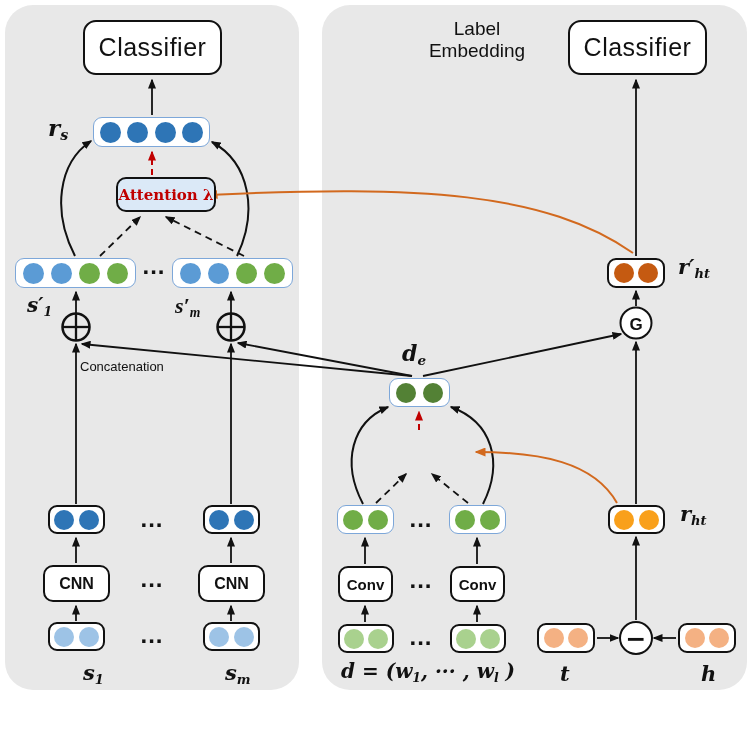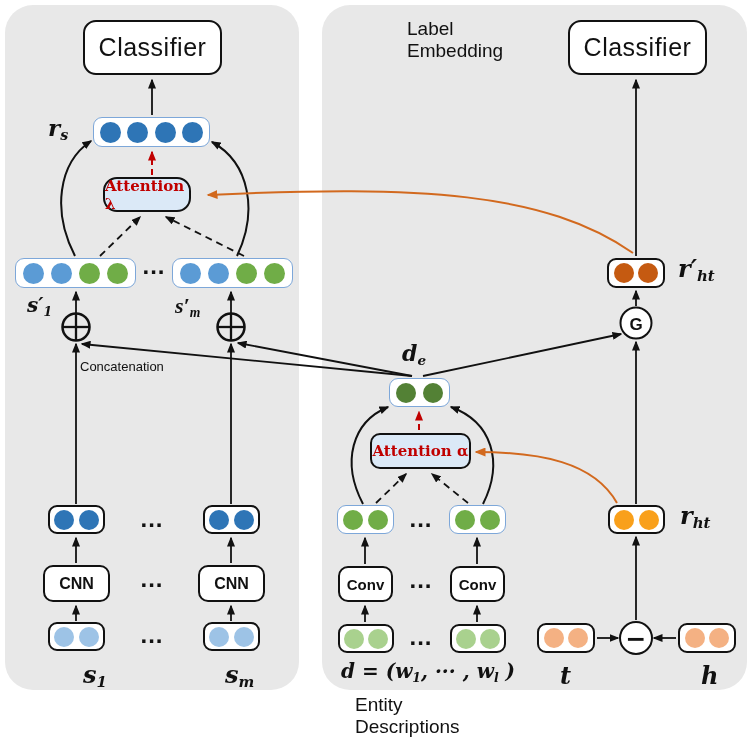--- a/index.html
+++ b/index.html
@@ -13,23 +13,23 @@
   .opbox{font-weight:bold;font-size:16px;border-radius:10px;}
   .attn{background:#dbe9f7;border:2.3px solid #111;border-radius:10px;
         font-family:"DejaVu Serif",serif;font-weight:bold;font-size:15px;color:#c00000;}
   .vec{position:absolute;background:#fff;display:flex;align-items:center;justify-content:space-evenly;
        box-sizing:border-box;z-index:2;}
   .bb{border:2px solid #111;border-radius:9px;}
   .lb{border:1.7px solid #7da7d9;border-radius:9px;}
   .dot{width:20px;height:20px;border-radius:50%;}
   .four .dot{width:21px;height:21px;}
   .mathlabel{position:absolute;font-family:"DejaVu Serif",serif;font-style:italic;font-weight:bold;
-             font-size:24px;z-index:2;white-space:nowrap;}
+             font-size:21px;z-index:2;white-space:nowrap;}
   .mathlabel sub{font-size:62%;vertical-align:-0.30em;}
-  .caption{position:absolute;text-align:left;font-size:19px;line-height:1.16;z-index:2;}
+  .caption{position:absolute;text-align:center;font-size:19px;line-height:1.16;z-index:2;}
   .note{position:absolute;font-size:13px;z-index:2;}
   .ell{position:absolute;font-weight:bold;font-size:24px;line-height:1;width:28px;text-align:center;
        letter-spacing:1px;z-index:2;}
 </style>
 </head>
 <body>
 
 <div id="stage">
 
   <div class="panel" style="left:5px;top:5px;width:294px;height:685px;"></div>
@@ -123,21 +123,21 @@
   </div>
 
   <div class="vec lb four" style="left:93px;top:117px;width:117px;height:30px;">
       <span class="dot" style="background: rgb(46, 117, 182);"></span>
       <span class="dot" style="background: rgb(46, 117, 182);"></span>
       <span class="dot" style="background: rgb(46, 117, 182);"></span>
       <span class="dot" style="background: rgb(46, 117, 182);"></span>
     </div>
   <div class="mathlabel" style="left:48px;top:114px;font-size:23px;"><span>r</span><sub>s</sub></div>
 
-  <div class="box attn" style="left:103px;top:177px;width:88px;height:35px;border-radius:14px;">
+  <div class="box attn" style="left:116px;top:177px;width:100px;height:35px;">
     <span>Attention λ</span>
   </div>
 
   <div class="vec lb four" style="left:15px;top:258px;width:121px;height:30px;">
       <span class="dot" style="background: rgb(91, 155, 213);"></span>
       <span class="dot" style="background: rgb(91, 155, 213);"></span>
       <span class="dot" style="background: rgb(112, 173, 71);"></span>
       <span class="dot" style="background: rgb(112, 173, 71);"></span>
     </div>
   <div class="vec lb four" style="left:172px;top:258px;width:121px;height:30px;">
@@ -197,23 +197,20 @@
     </div>
   <div class="mathlabel" style="left:678px;top:254px;"><span>r′</span><sub>ht</sub></div>
 
 
   <div class="mathlabel" style="left:402px;top:340px;font-size:22px;"><span>d</span><sub>e</sub></div>
   <div class="vec lb" style="left:389px;top:378px;width:61px;height:29px;">
       <span class="dot" style="background: rgb(83, 129, 53);"></span>
       <span class="dot" style="background: rgb(83, 129, 53);"></span>
     </div>
 
-  <div class="box attn" style="left:370px;top:433px;width:101px;height:36px;">
-    <span>Attention α</span>
-  </div>
 
   <div class="vec lb" style="left:337px;top:505px;width:57px;height:29px;">
       <span class="dot" style="background: rgb(112, 173, 71);"></span>
       <span class="dot" style="background: rgb(112, 173, 71);"></span>
     </div>
   <div class="vec lb" style="left:449px;top:505px;width:57px;height:29px;">
       <span class="dot" style="background: rgb(112, 173, 71);"></span>
       <span class="dot" style="background: rgb(112, 173, 71);"></span>
     </div>
   <div class="ell" style="left:407px;top:507px;">...</div>
@@ -231,21 +228,20 @@
       <span class="dot" style="background: rgb(169, 209, 142);"></span>
     </div>
   <div class="vec bb" style="left:450px;top:624px;width:56px;height:29px;">
       <span class="dot" style="background: rgb(169, 209, 142);"></span>
       <span class="dot" style="background: rgb(169, 209, 142);"></span>
     </div>
   <div class="ell" style="left:407px;top:625px;">...</div>
 
   <div class="mathlabel" style="left:341px;top:659px;font-size:20px;text-align:center;"><span>d = (w</span><sub>1</sub><span>, ··· , w</span><sub>l</sub><span> )</span></div>
 
-  <div class="caption" style="left:355px;top:694px;width:140px;">Entity Descriptions</div>
 
   <div class="vec bb" style="left:537px;top:623px;width:58px;height:30px;">
       <span class="dot" style="background: rgb(244, 177, 131);"></span>
       <span class="dot" style="background: rgb(244, 177, 131);"></span>
     </div>
   <div class="vec bb" style="left:678px;top:623px;width:58px;height:30px;">
       <span class="dot" style="background: rgb(244, 177, 131);"></span>
       <span class="dot" style="background: rgb(244, 177, 131);"></span>
     </div>
   <div class="mathlabel" style="left:560px;top:661px;"><span>t</span><sub></sub></div>

